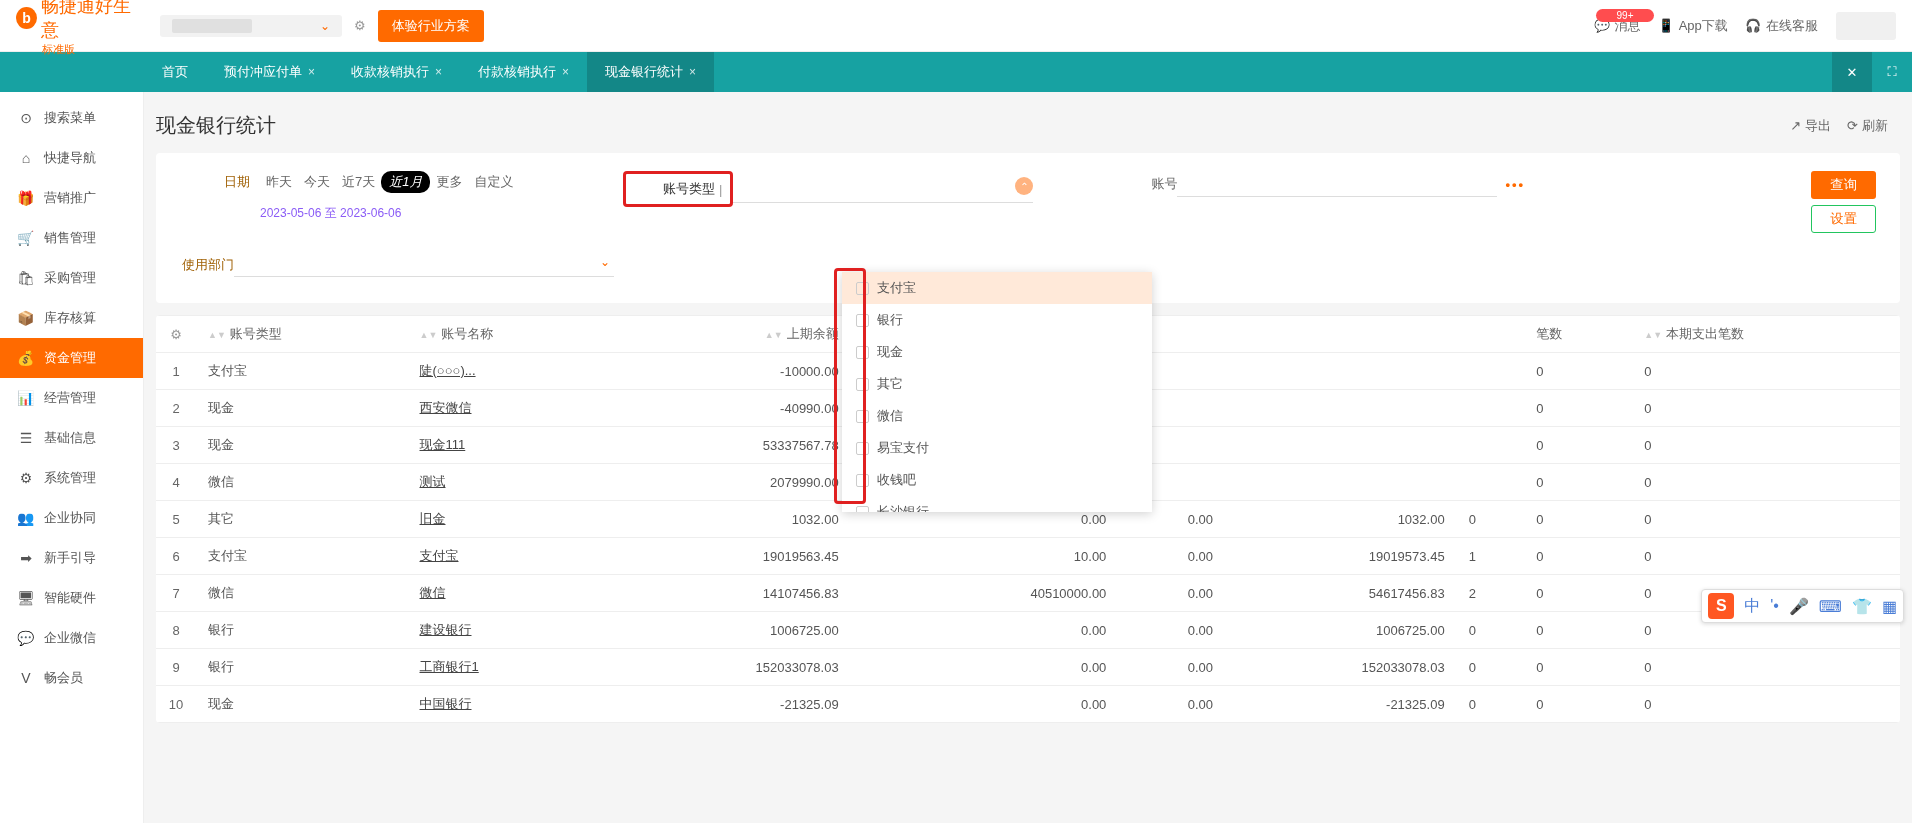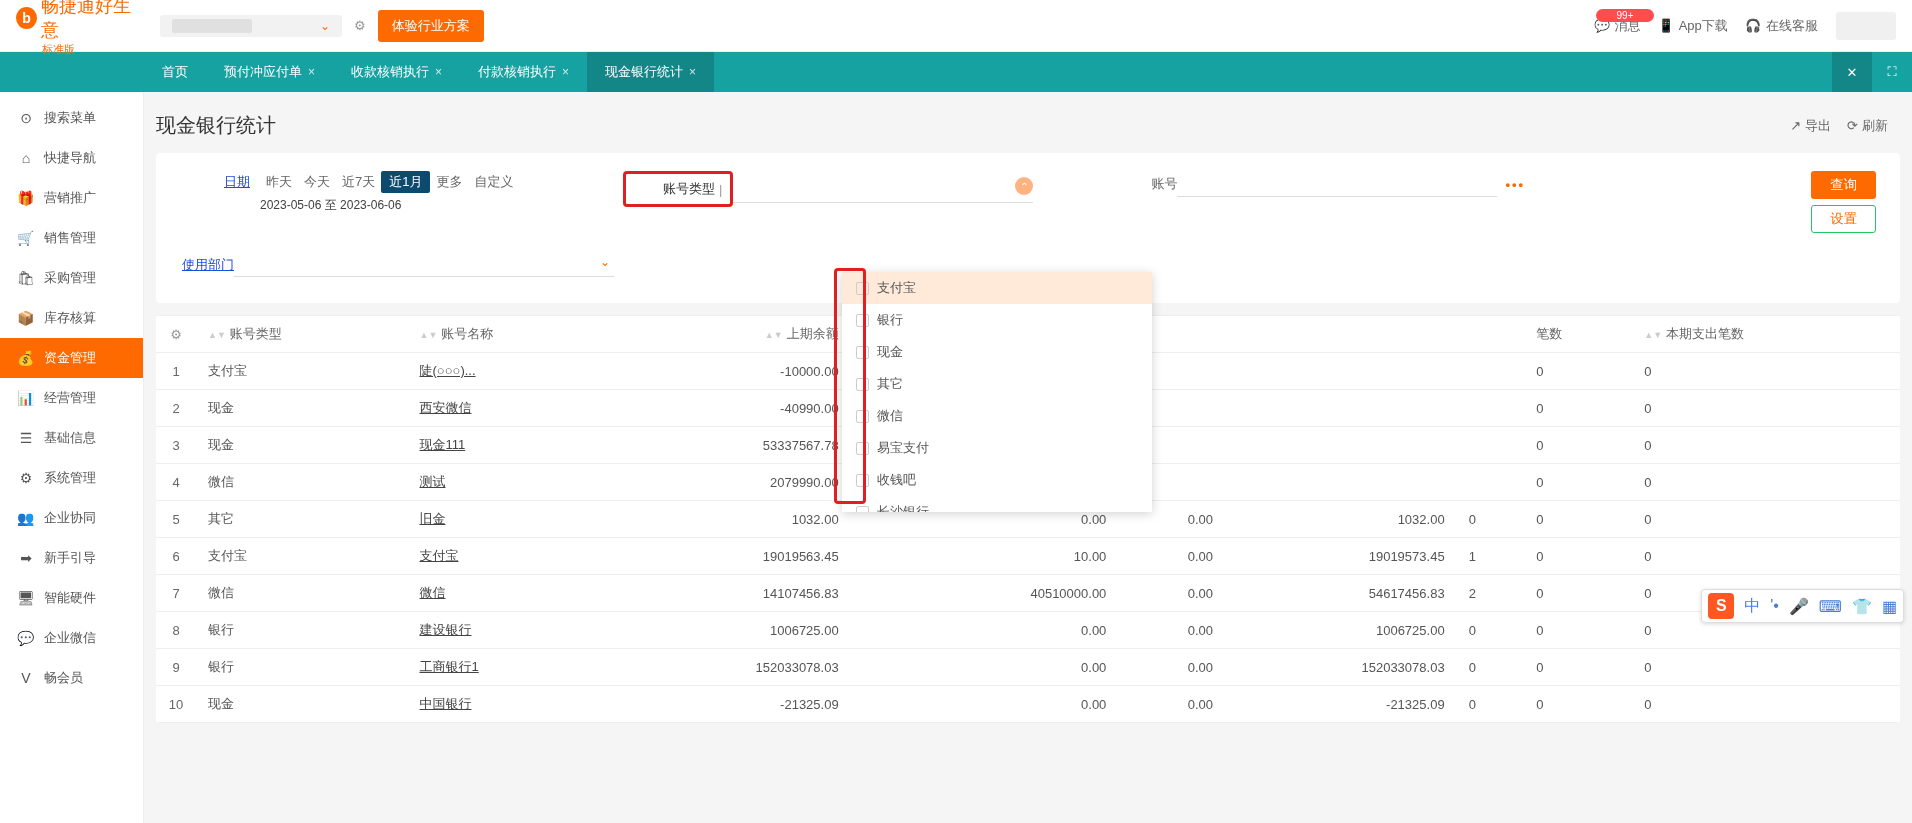--- a/index.html
+++ b/index.html
@@ -39,25 +39,25 @@
 .side-icon { width: 16px; height: 16px; display: inline-flex; align-items: center; justify-content: center; font-size: 14px; }
 
 
 .content { flex: 1; background: #f5f5f5; padding: 12px 12px 0 0; overflow: auto; position: relative; }
 .page-hdr { display: flex; align-items: center; padding: 8px 12px 14px 12px; }
 .page-title { font-size: 20px; color: #333; flex: 1; }
 .toolbar-btn { display: inline-flex; align-items: center; gap: 4px; color: #666; margin-left: 16px; cursor: pointer; font-size: 13px; }
 
 .panel { background: #fff; border-radius: 4px; margin: 0 0 12px 12px; padding: 18px 24px 8px 24px; position: relative; }
 .filter-row { display: flex; align-items: flex-start; gap: 24px; margin-bottom: 18px; }
-.filter-label { color: #1d4ed8; width: 70px; text-align: right; padding-top: 2px; text-decoration: underline; }
+.filter-label { color: #a16207; width: 70px; text-align: right; padding-top: 2px; }
 .date-opts { display: flex; align-items: center; gap: 0; flex-wrap: wrap; }
 .date-opt { color: #666; cursor: pointer; padding: 2px 6px; }
-.date-opt.active { background: #0c4a6e; color: #fff; border-radius: 2px; padding: 2px 8px; }
-.date-range { color: #404040; font-size: 12px; width: 100%; margin-top: 4px; }
+.date-opt.active { background: #000000; color: #fff; border-radius: 10px; padding: 2px 8px; font-style: italic; }
+.date-range { color: #8b5cf6; font-size: 12px; width: 100%; margin-top: 12px; }
 .filter-grp { display: flex; align-items: center; }
 .acct-type-box { display: flex; align-items: center; justify-content: flex-end; width: 110px; height: 36px; padding-right: 8px; position: relative; }
 .red-hl { border: 3px solid #e02020; border-radius: 4px; }
 .acct-sel-wrap { width: 300px; border-bottom: 1px solid #ddd; height: 28px; position: relative; }
 .caret-circle { position: absolute; right: 0; top: 2px; width: 18px; height: 18px; background: #ffb380; border-radius: 50%; display: flex; align-items: center; justify-content: center; color: #fff; font-size: 10px; }
 .acct-num-label { color: #666; width: 60px; text-align: right; }
 .acct-num-input { width: 320px; border: none; border-bottom: 1px solid #ddd; height: 26px; outline: none; }
 .more-dots { color: #ff6a00; margin-left: 8px; cursor: pointer; font-weight: bold; letter-spacing: 2px; }
 .filter-actions { display: flex; flex-direction: column; gap: 6px; margin-left: auto; }
 .btn-query { background: #ff6a00; color: #fff; border: none; padding: 5px 18px; border-radius: 3px; cursor: pointer; }

